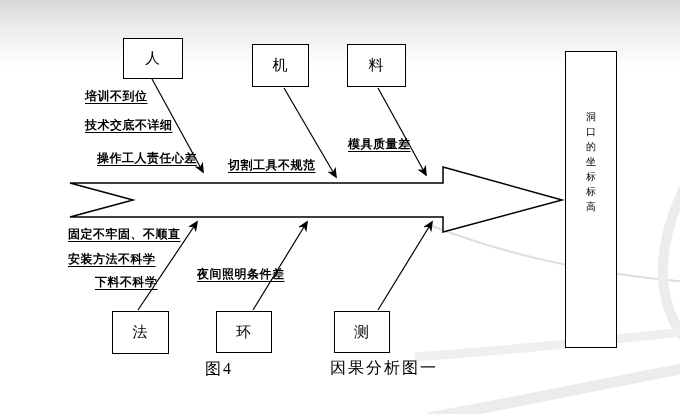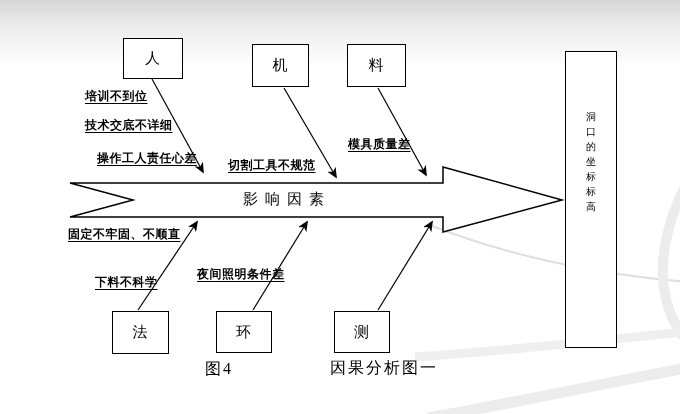--- a/index.html
+++ b/index.html
@@ -98,27 +98,27 @@
       <span>环</span>
     </div>
   <div class="box b-ce">
       <span>测</span>
     </div>
 
   <div class="effect-box">
     <div class="effect-text">洞口的坐标标高</div>
   </div>
 
-  <div class="spine-label">影响因素</div>
 
   <div class="cause c0">培训不到位</div>
   <div class="cause c1">技术交底不详细</div>
   <div class="cause c2">操作工人责任心差</div>
   <div class="cause c3">切割工具不规范</div>
   <div class="cause c4">模具质量差</div>
   <div class="cause c5">固定不牢固、不顺直</div>
+  <div class="cause c6">安装方法不科学</div>
   <div class="cause c7">下料不科学</div>
   <div class="cause c8">夜间照明条件差</div>
 
   <div class="caption cap-fig">图4</div>
   <div class="caption cap-title">因果分析图一</div>
 
 </div>
 
 </body></html>

